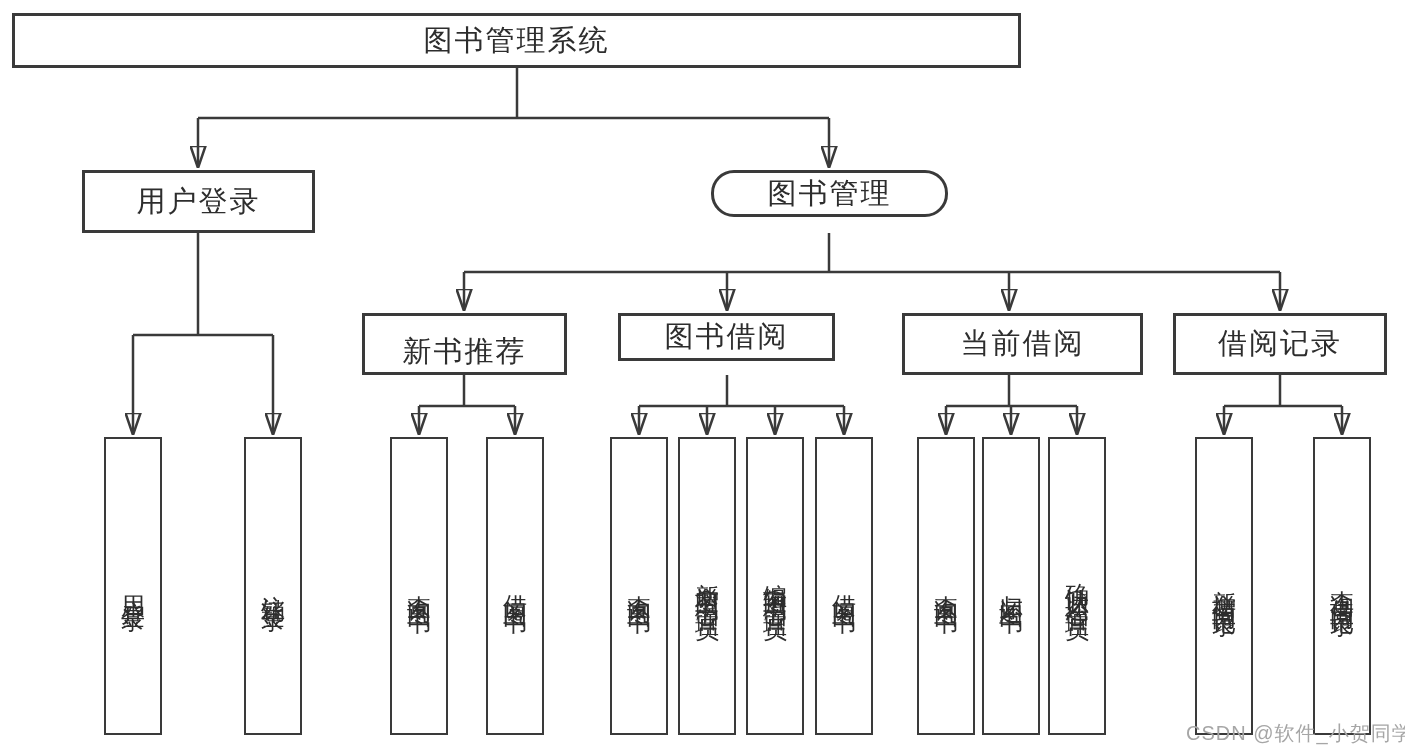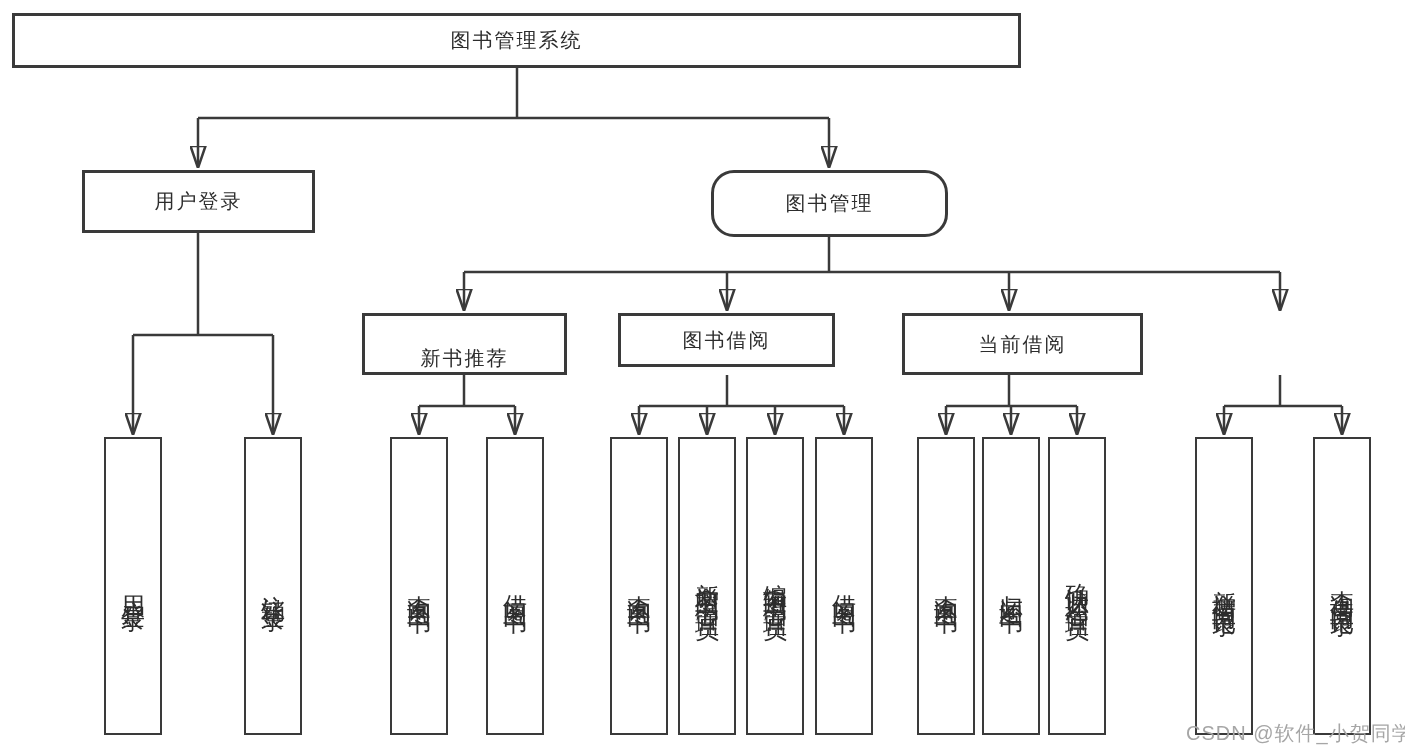--- a/index.html
+++ b/index.html
@@ -24,41 +24,41 @@
   }
   .box {
     position: absolute;
     box-sizing: border-box;
     background: #ffffff;
     border: 3px solid #3a3a3a;
     display: flex;
     align-items: center;
     justify-content: center;
     color: #2d2d2d;
-    font-size: 20px;
+    font-size: 29px;
     letter-spacing: 2px;
     z-index: 1;
     text-align: center;
     white-space: nowrap;
   }
   .vbox {
     border-width: 2px;
     writing-mode: vertical-rl;
     text-orientation: mixed;
     font-size: 24px;
     letter-spacing: 5px;
     line-height: 1;
     white-space: normal;
   }
   
   .n-root          { left: 12px;   top: 13px;  width: 1009px; height: 55px; }
   .n-user-login    { left: 82px;   top: 170px; width: 233px;  height: 63px; }
-  .n-book-mgmt     { left: 711px;  top: 170px; width: 237px;  height: 67px; border-radius: 23px; }
+  .n-book-mgmt     { left: 711px;  top: 170px; width: 237px;  height: 47px; border-radius: 23px; }
   .n-new-book-rec  { left: 362px;  top: 313px; width: 205px;  height: 62px; align-items: flex-end; }
-  .n-book-borrow   { left: 618px;  top: 313px; width: 217px;  height: 54px; }
+  .n-book-borrow   { left: 618px;  top: 313px; width: 217px;  height: 48px; }
   .n-cur-borrow    { left: 902px;  top: 313px; width: 241px;  height: 62px; }
   .n-borrow-rec    { left: 1173px; top: 313px; width: 214px;  height: 62px; }
   .leaf            { top: 437px; width: 58px; height: 298px; }
   .l-ul-login      { left: 104px; }
   .l-ul-logout     { left: 244px; }
   .l-nr-query      { left: 390px; }
   .l-nr-borrow     { left: 486px; }
   .l-bb-query      { left: 610px; }
   .l-bb-add        { left: 678px; }
   .l-bb-edit       { left: 746px; }
@@ -159,20 +159,23 @@
 
   <div class="box n-new-book-rec">
     <span>新书推荐</span>
   </div>
   <div class="box n-book-borrow">
     <span>图书借阅</span>
   </div>
   <div class="box n-cur-borrow">
     <span>当前借阅</span>
   </div>
+  <div class="box n-borrow-rec">
+    <span>借阅记录</span>
+  </div>
 
   <div class="box vbox leaf l-ul-login">
     <span>用户登录</span>
   </div>
   <div class="box vbox leaf l-ul-logout">
     <span>注销登录</span>
   </div>
   <div class="box vbox leaf l-nr-query">
     <span>查询图书</span>
   </div>

